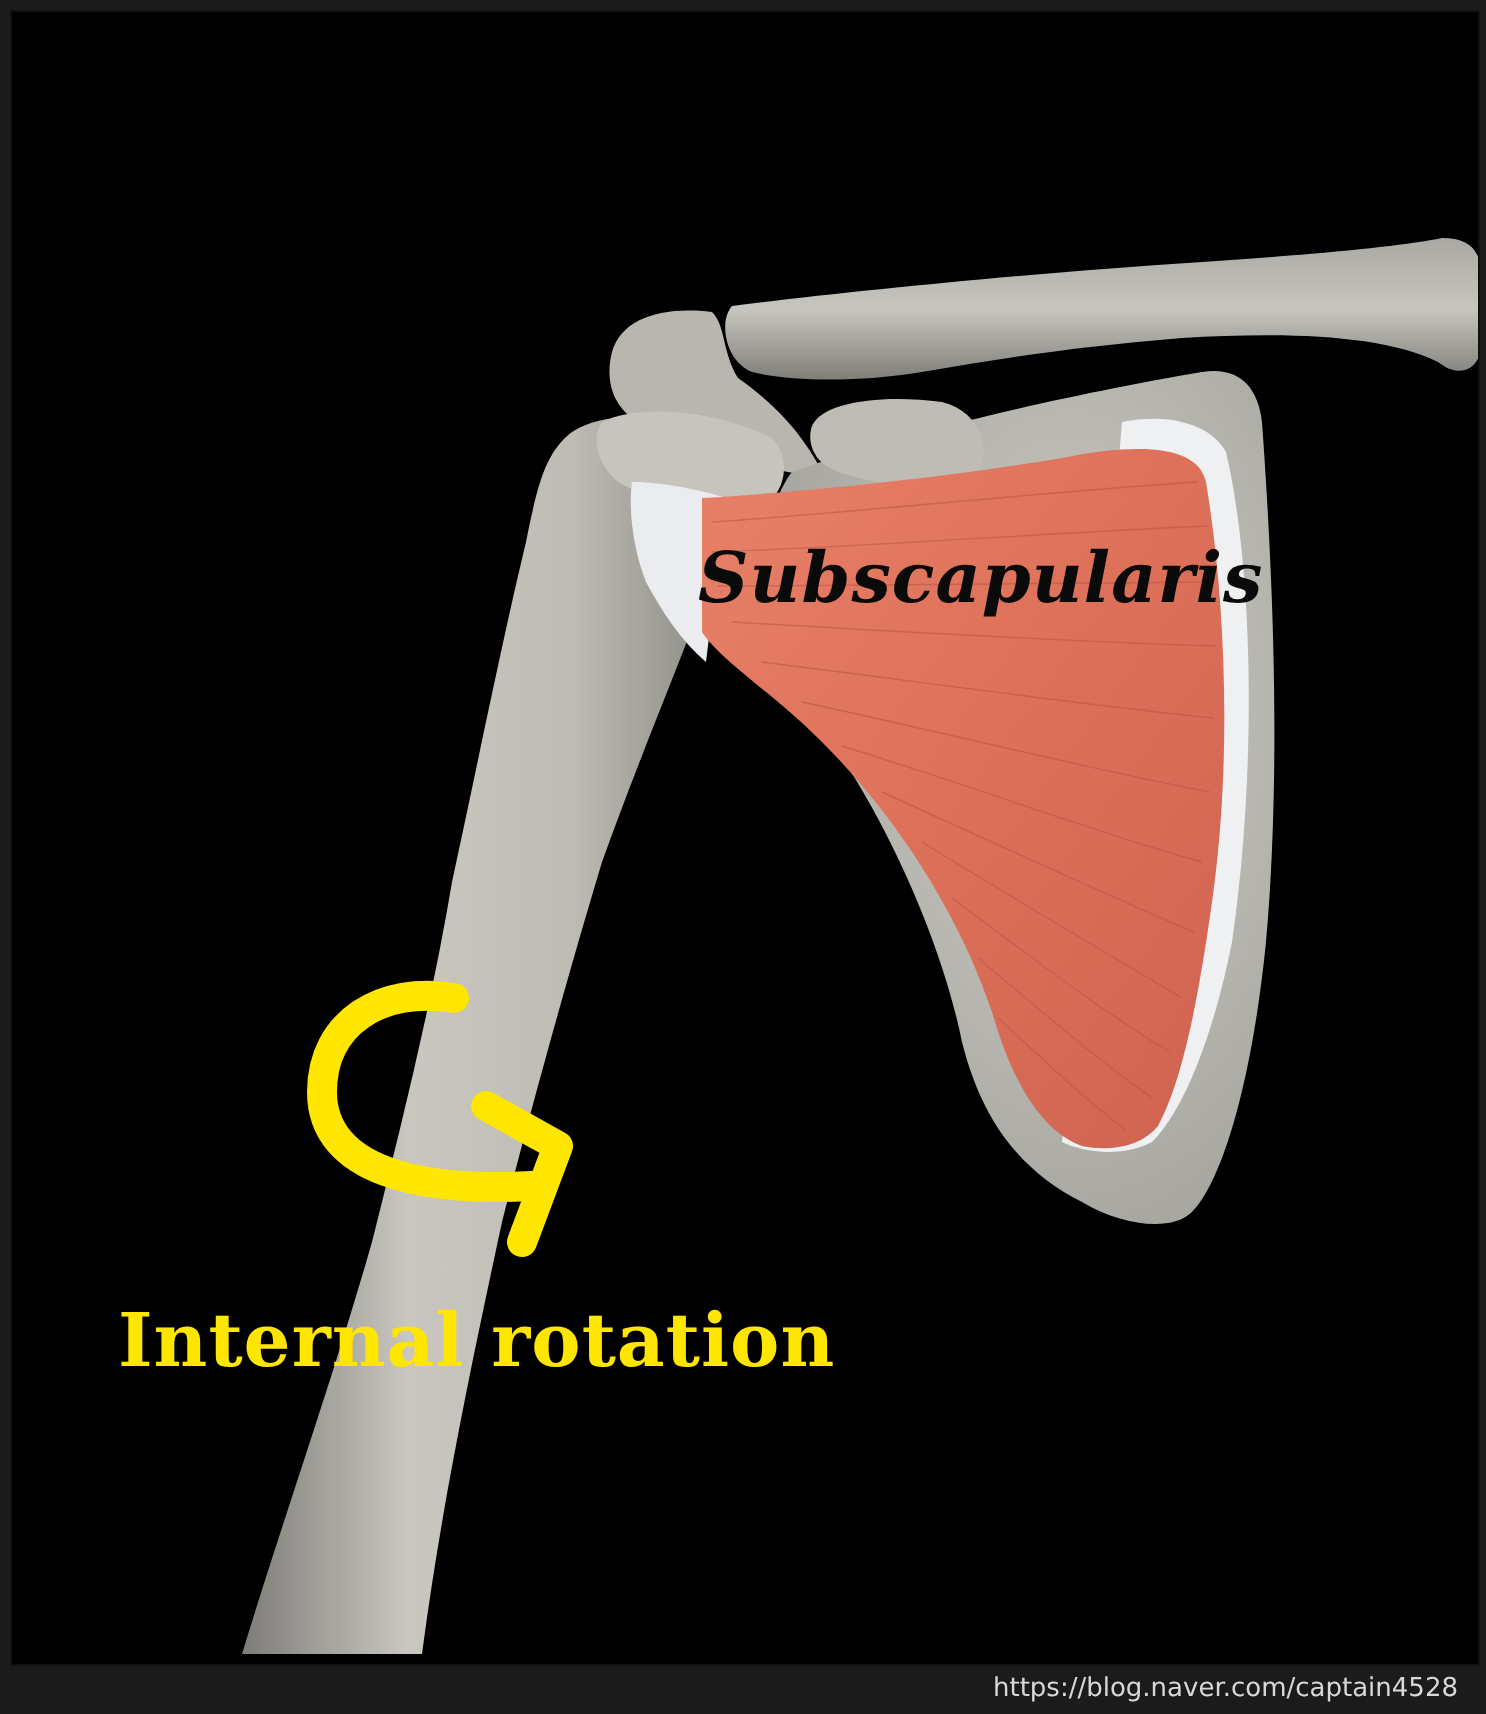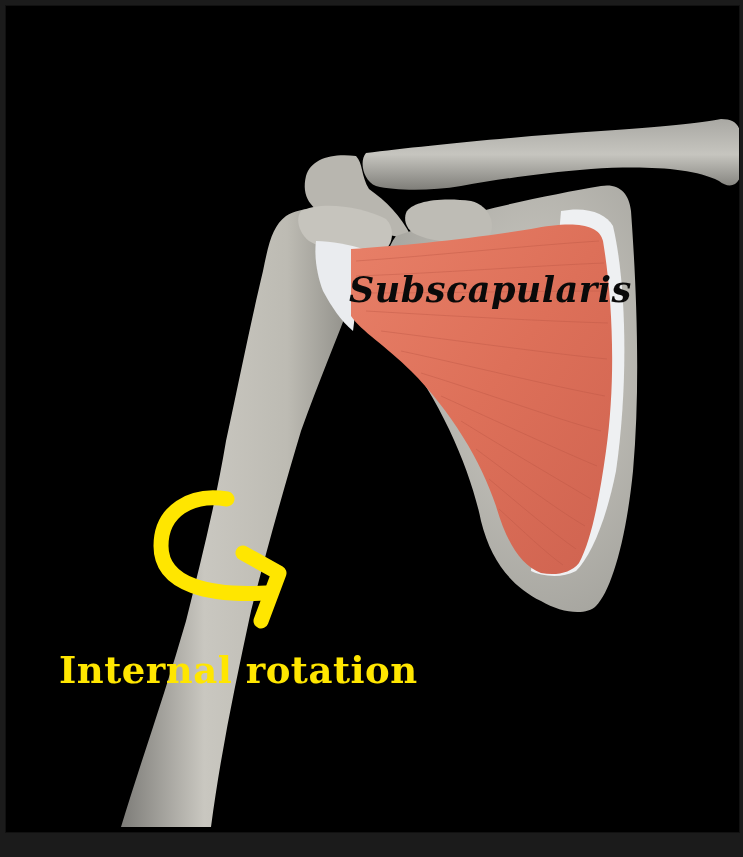--- a/index.html
+++ b/index.html
@@ -103,13 +103,14 @@
 
       <g>
         <path d="M226,498 C190,492 160,510 160,545 C160,585 210,595 265,592" fill="none" stroke="#ffe600" stroke-width="15" stroke-linecap="round"></path>
         <path d="M242,552 L278,572 L260,620" fill="none" stroke="#ffe600" stroke-width="15" stroke-linecap="round" stroke-linejoin="round"></path>
       </g>
     </svg>
 
     <div class="label-subscap">Subscapularis</div>
     <div class="label-internal">Internal rotation</div>
   </div>
+  <div class="watermark">https://blog.naver.com/captain4528</div>
 </div>
 
 </body></html>

